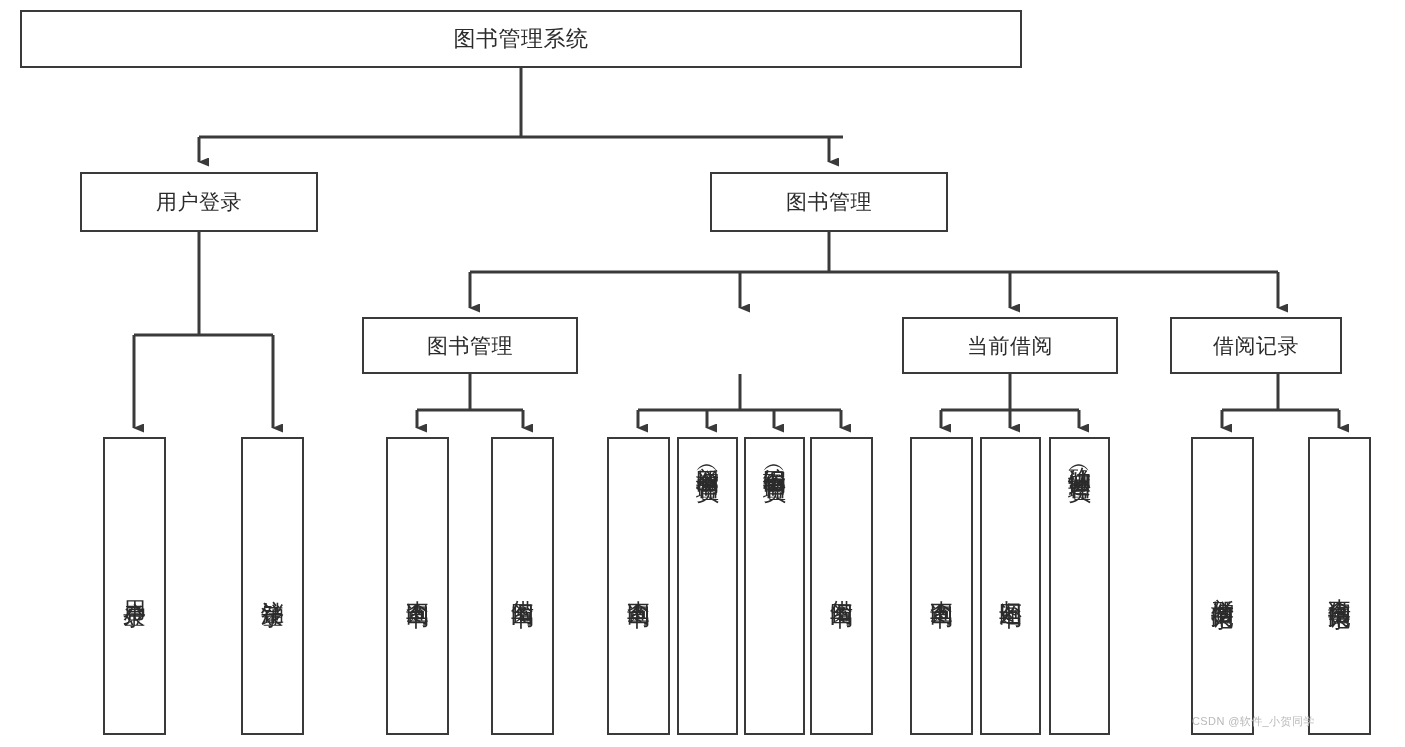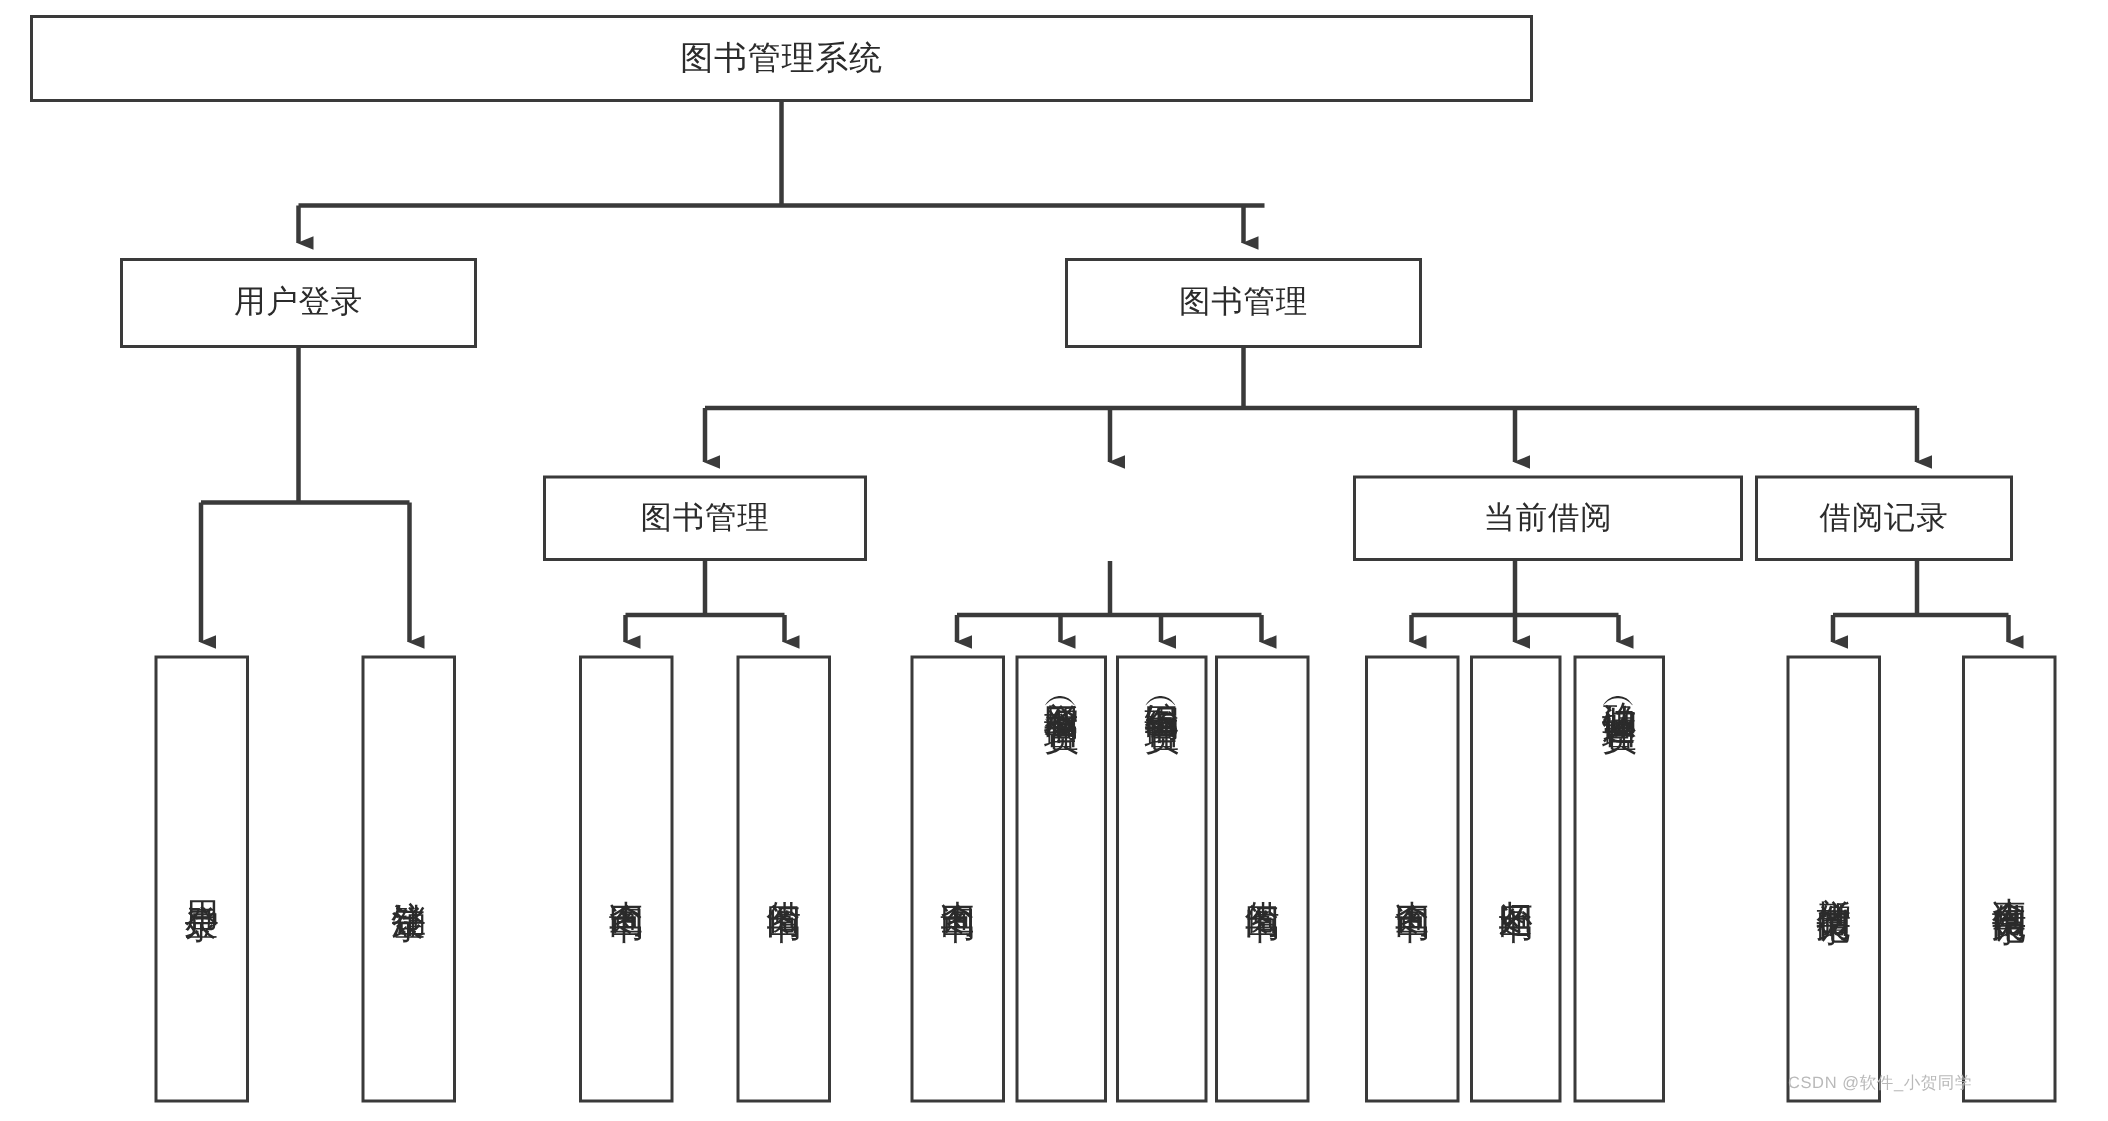--- a/index.html
+++ b/index.html
@@ -146,21 +146,21 @@
 
   <div class="node-box horizontal" style="left:710px; top:172px; width:238px; height:60px;">
     <span class="node-label">图书管理</span>
   </div>
 
   <div class="node-box horizontal" style="left:362px; top:317px; width:216px; height:57px;">
     <span class="node-label">图书管理</span>
   </div>
 
 
-  <div class="node-box horizontal" style="left:902px; top:317px; width:260px; height:57px;">
+  <div class="node-box horizontal" style="left:902px; top:317px; width:216px; height:57px;">
     <span class="node-label">当前借阅</span>
   </div>
 
   <div class="node-box horizontal" style="left:1170px; top:317px; width:172px; height:57px;">
     <span class="node-label">借阅记录</span>
   </div>
 
   <div class="node-box vertical centered" style="left:103px; top:437px; width:63px; height:298px;">
     <span class="node-label">用户登录</span>
   </div>

